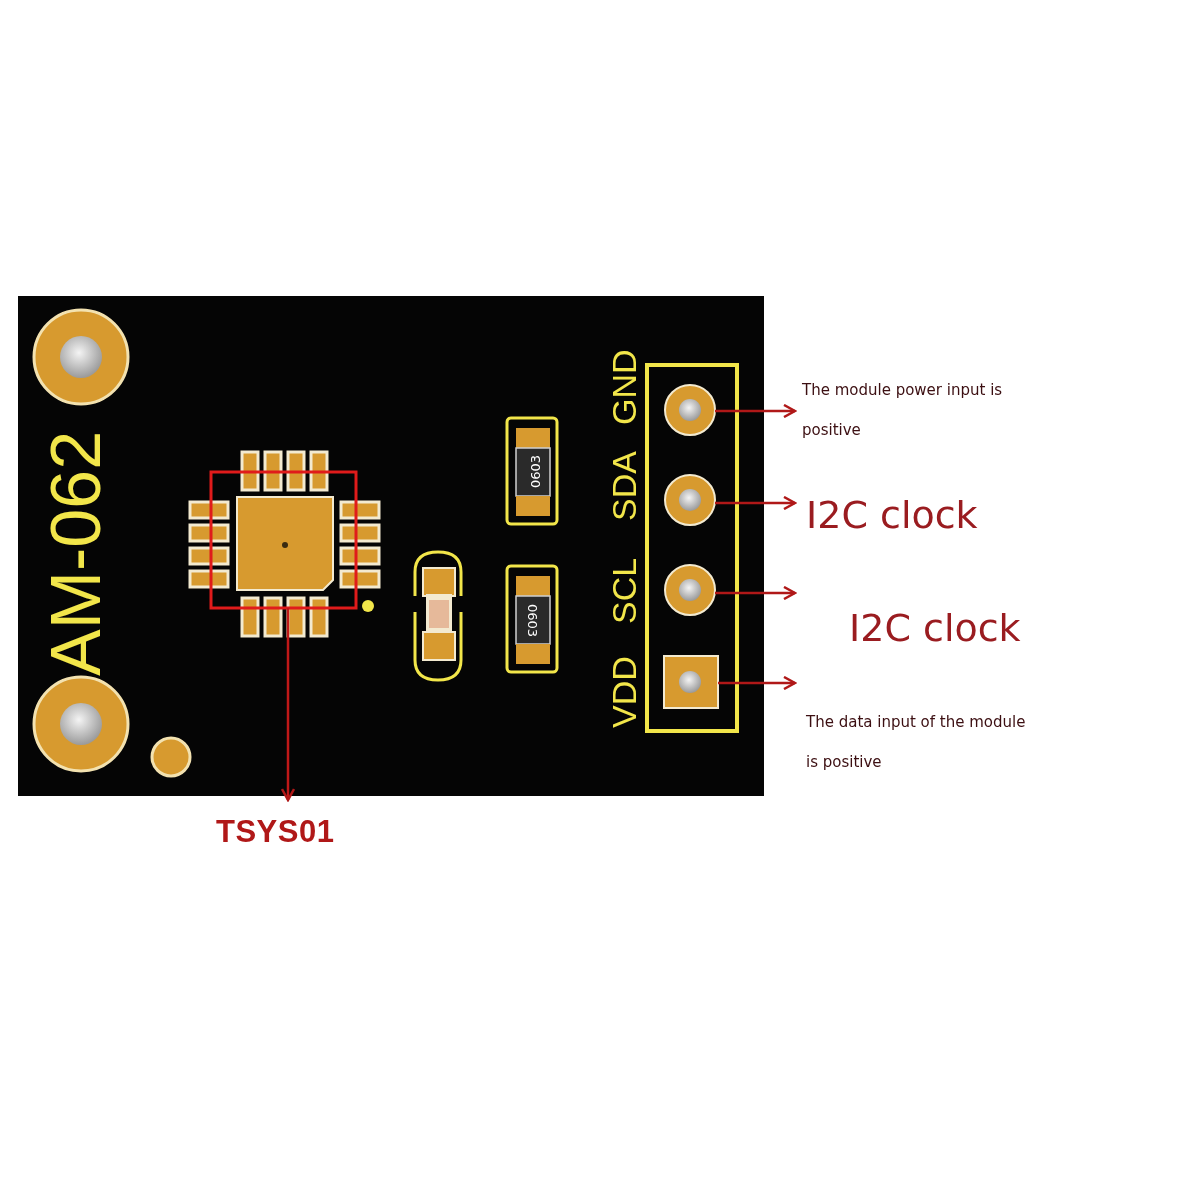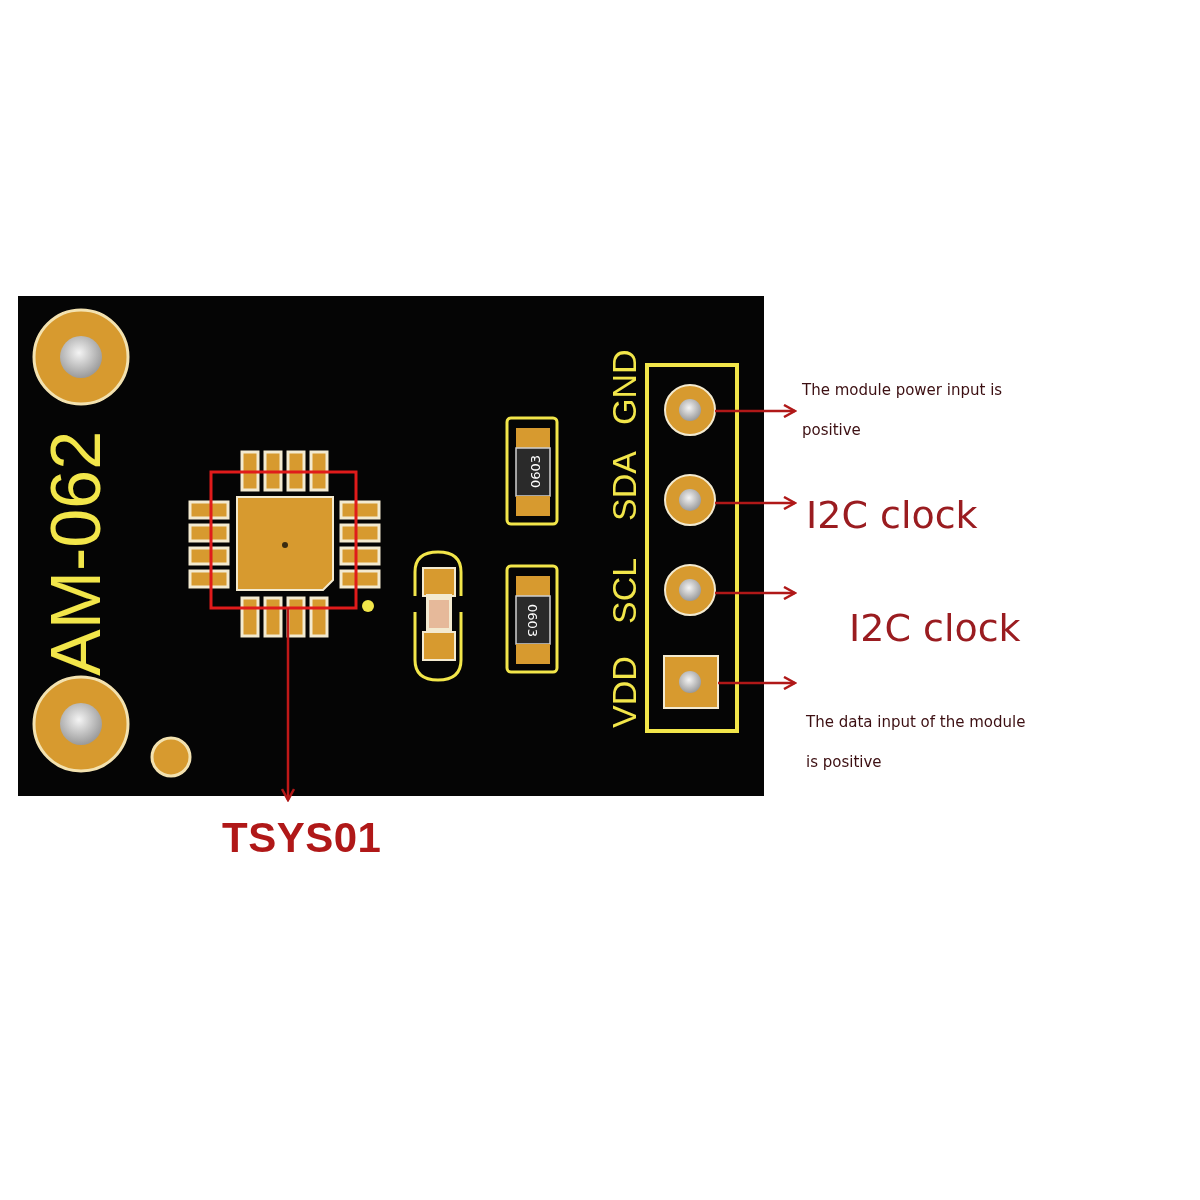--- a/index.html
+++ b/index.html
@@ -2,21 +2,21 @@
 <html><head>
 <meta charset="utf-8">
 <style>
   html, body { margin:0; padding:0; background:#ffffff; }
   body { width:1200px; height:1200px; position:relative; overflow:hidden; font-family:"DejaVu Sans", sans-serif; }
   .board { position:absolute; left:18px; top:296px; width:746px; height:500px; background:#050505; }
   svg.overlay { position:absolute; left:0; top:0; width:1200px; height:1200px; }
   .lbl { position:absolute; color:#3a1010; font-family:"DejaVu Sans", sans-serif; }
   .lbl-small { font-size:15px; line-height:40px; color:#3c0f12; }
   .lbl-big { font-size:38px; line-height:44px; color:#9a1c20; }
-  .chip-label { position:absolute; left:222px; top:814px; font-family:"Liberation Sans", sans-serif; font-weight:bold; font-size:42px; color:#b01818; letter-spacing:0.5px; }
+  .chip-label { position:absolute; left:216px; top:814px; font-family:"Liberation Sans", sans-serif; font-weight:bold; font-size:31px; color:#b01818; letter-spacing:0.5px; }
 </style>
 </head>
 <body>
 
 <div class="board"></div>
 
 <svg class="overlay" viewBox="0 0 1200 1200">
   <defs>
     <radialGradient id="hole" cx="45%" cy="40%" r="60%">
       <stop offset="0%" stop-color="#f4f4f4"></stop>

